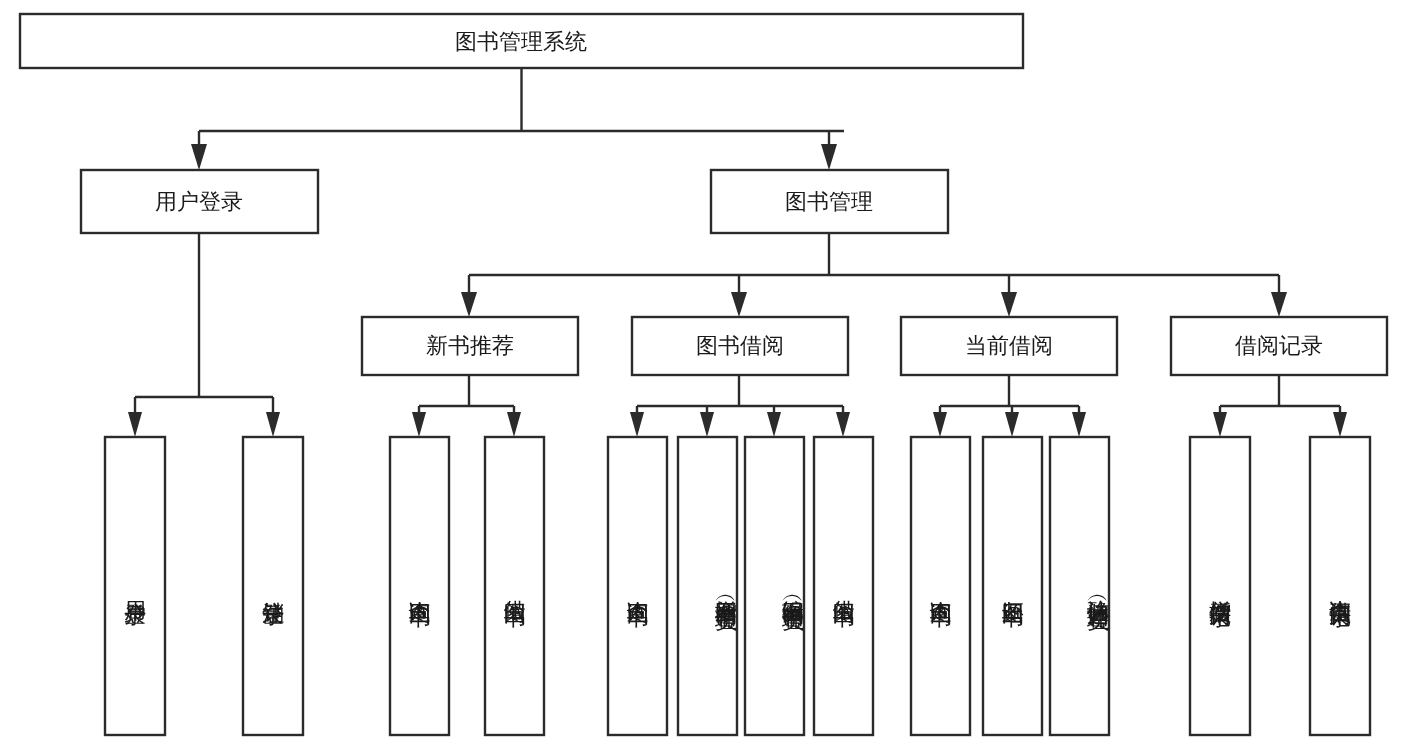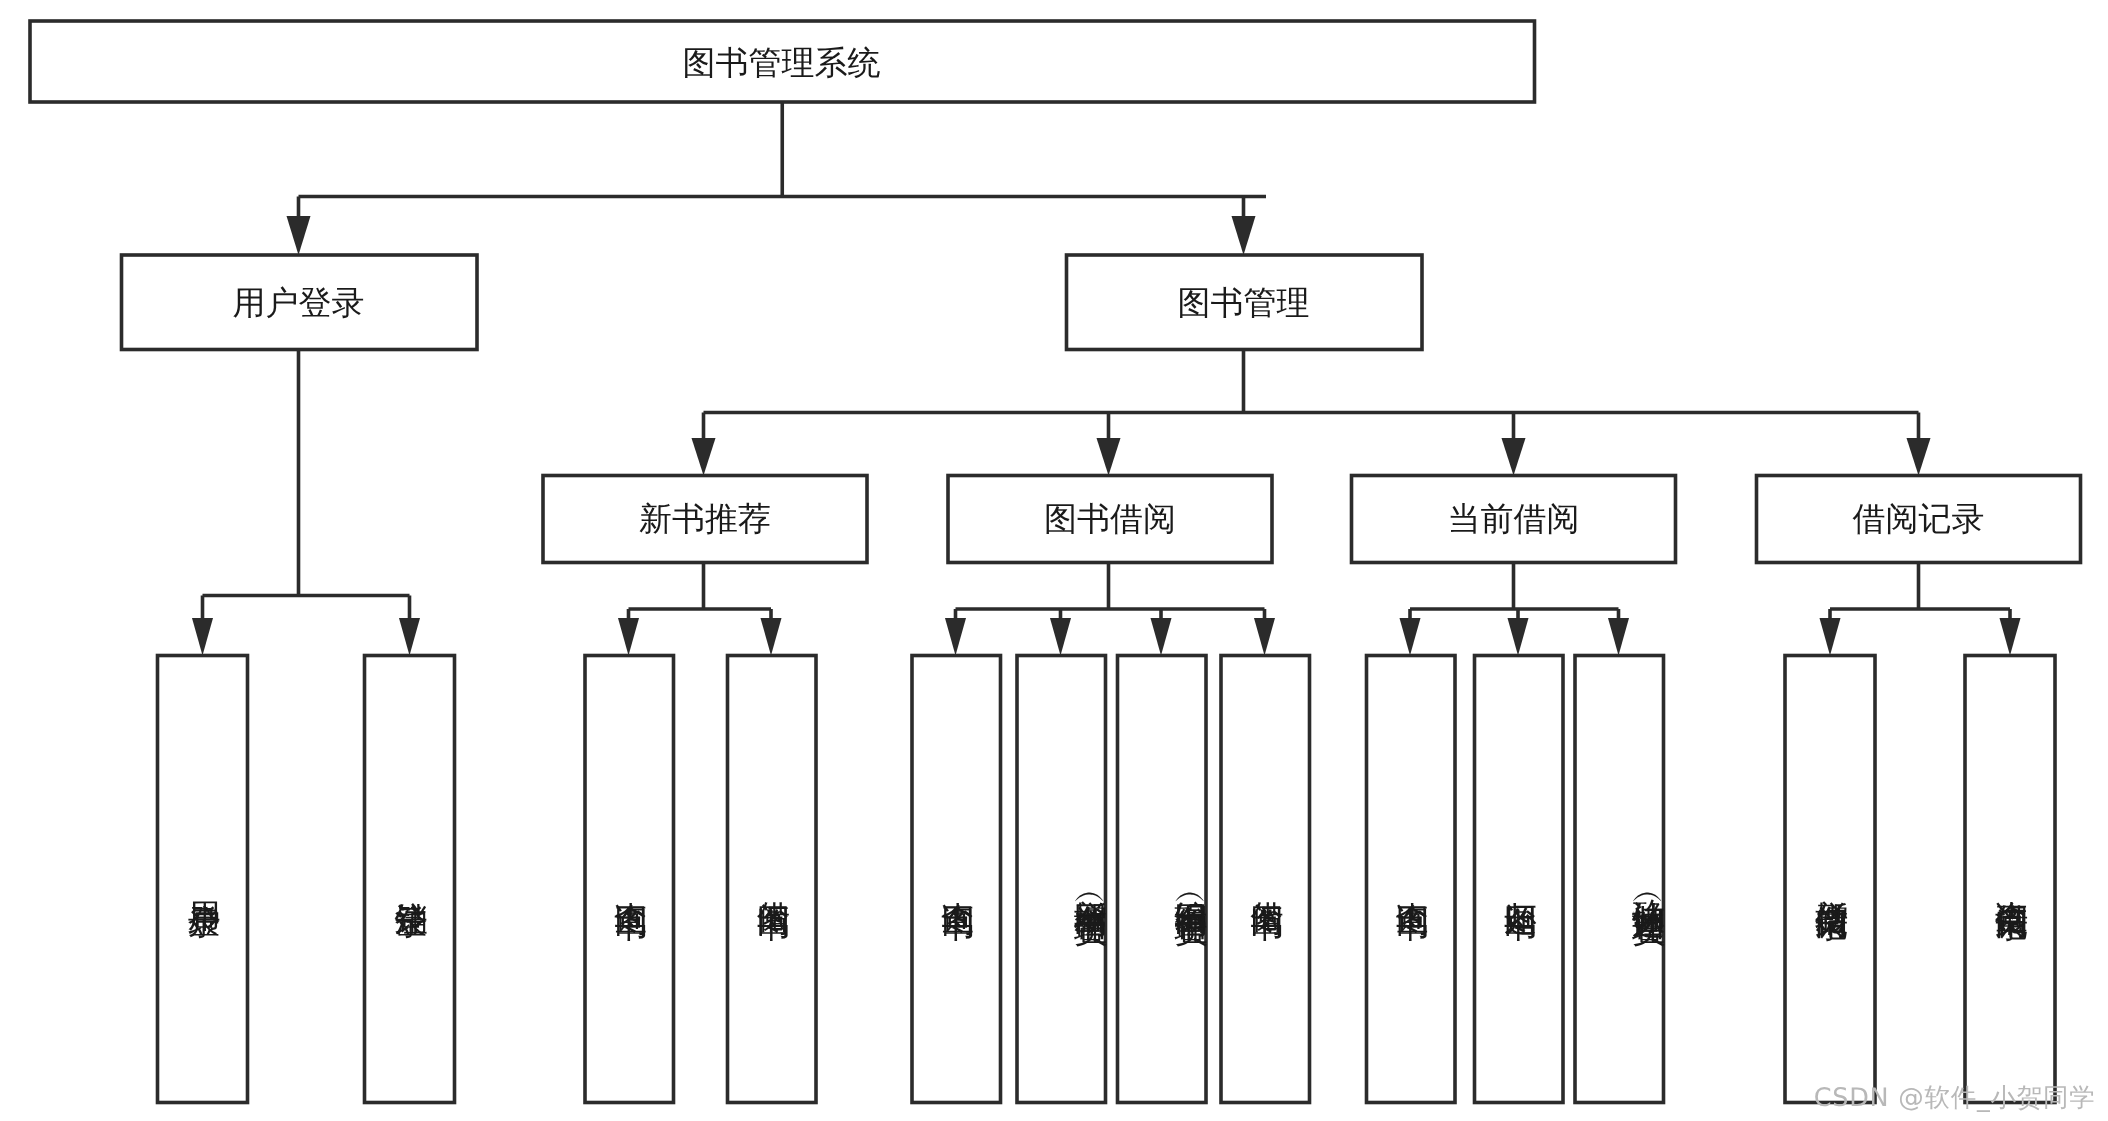--- a/index.html
+++ b/index.html
@@ -233,15 +233,14 @@
   <div class="leaf-label centered" style="left:911px; top:437px; width:59px; height:298px;">查询图书</div>
 
   <div class="leaf-label centered" style="left:983px; top:437px; width:59px; height:298px;">归还图书</div>
 
   <div class="leaf-label" style="left:1050px; top:443px; width:59px; height:292px;">确认归还（管理员）</div>
 
   <div class="leaf-label centered" style="left:1190px; top:437px; width:60px; height:298px;">新增借阅记录</div>
 
   <div class="leaf-label centered" style="left:1310px; top:437px; width:60px; height:298px;">查询借阅记录</div>
 
-  <div class="watermark">CSDN @软件_小贺同学</div>
 
 </div>
 
 </body></html>

